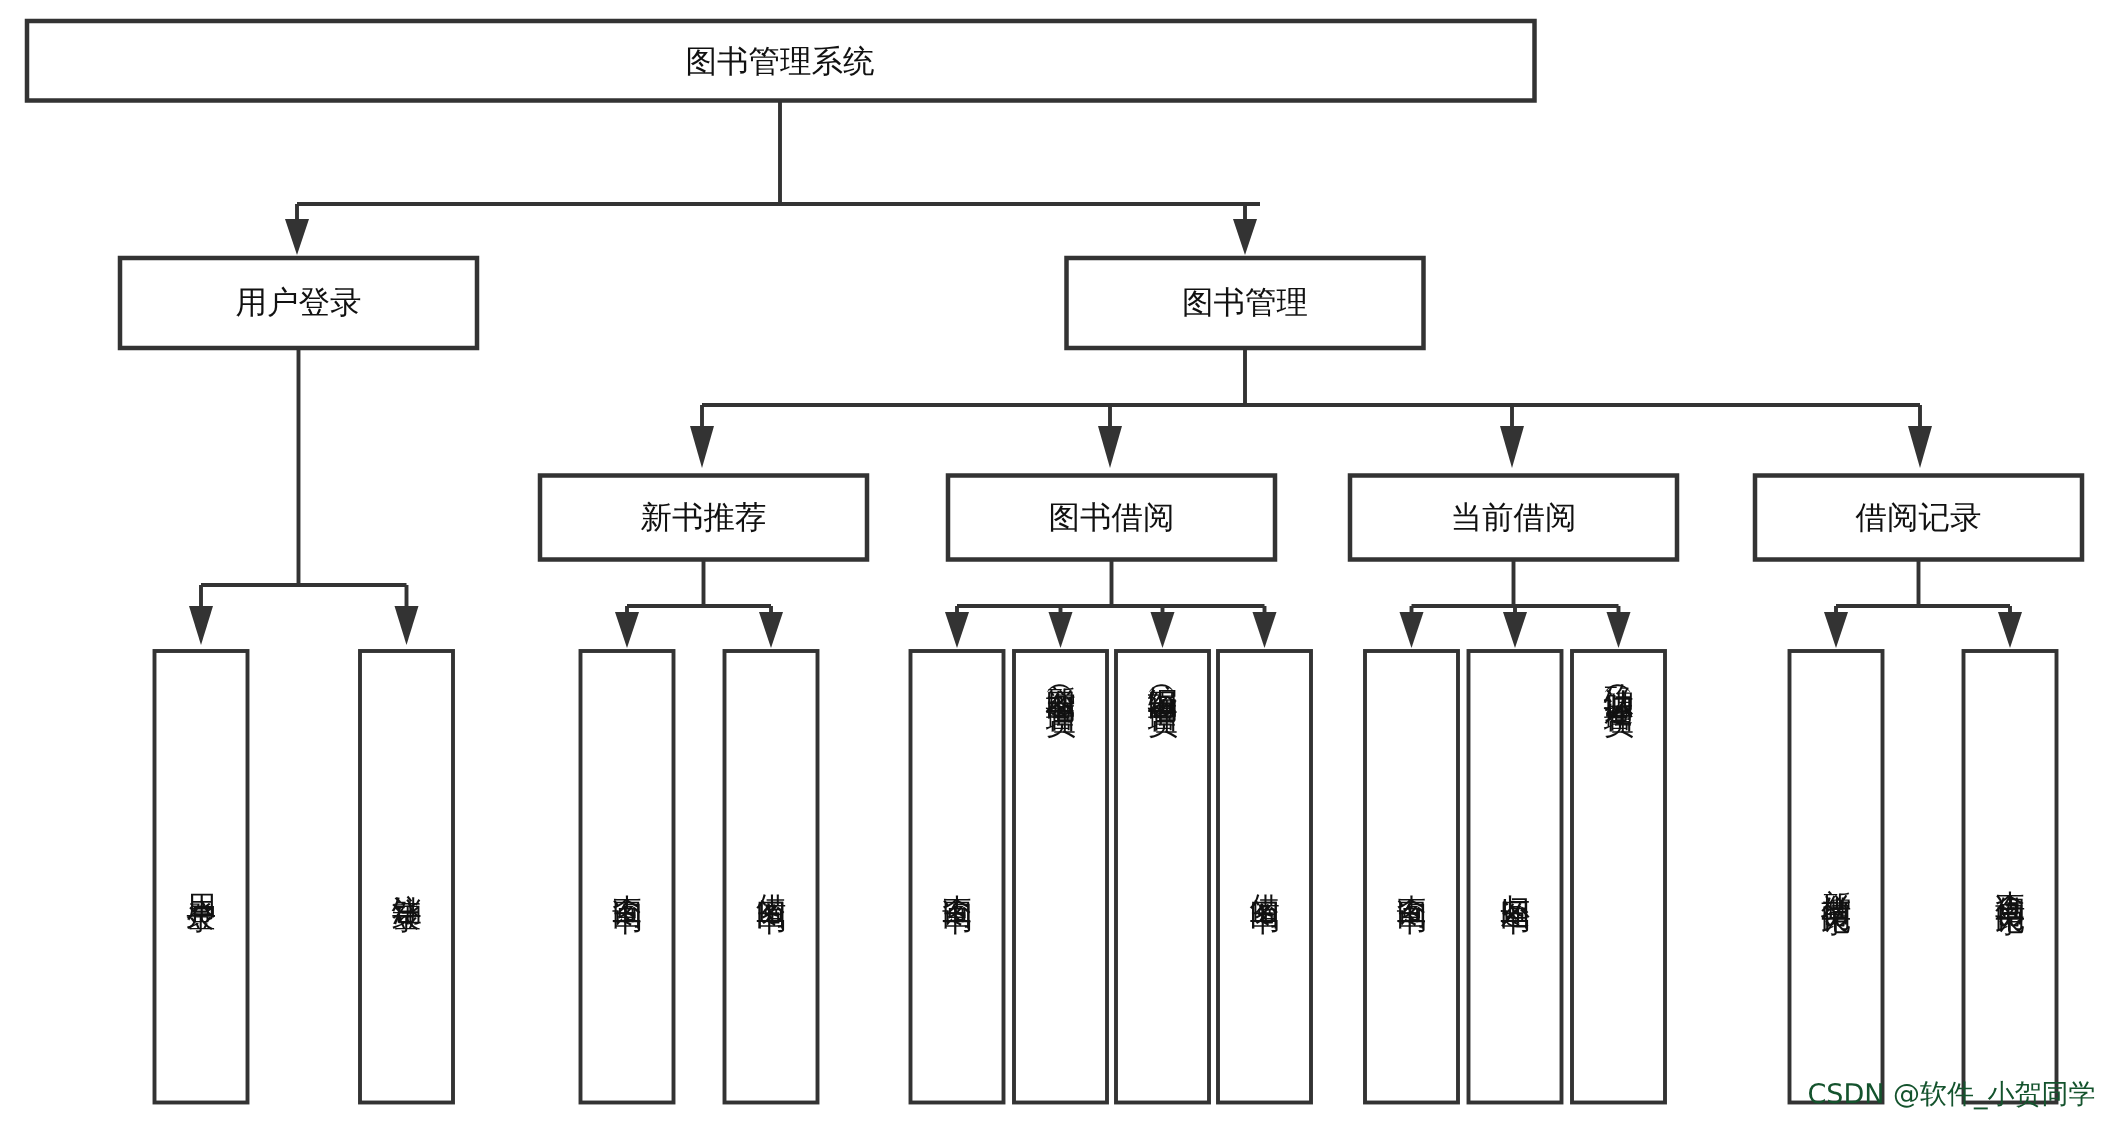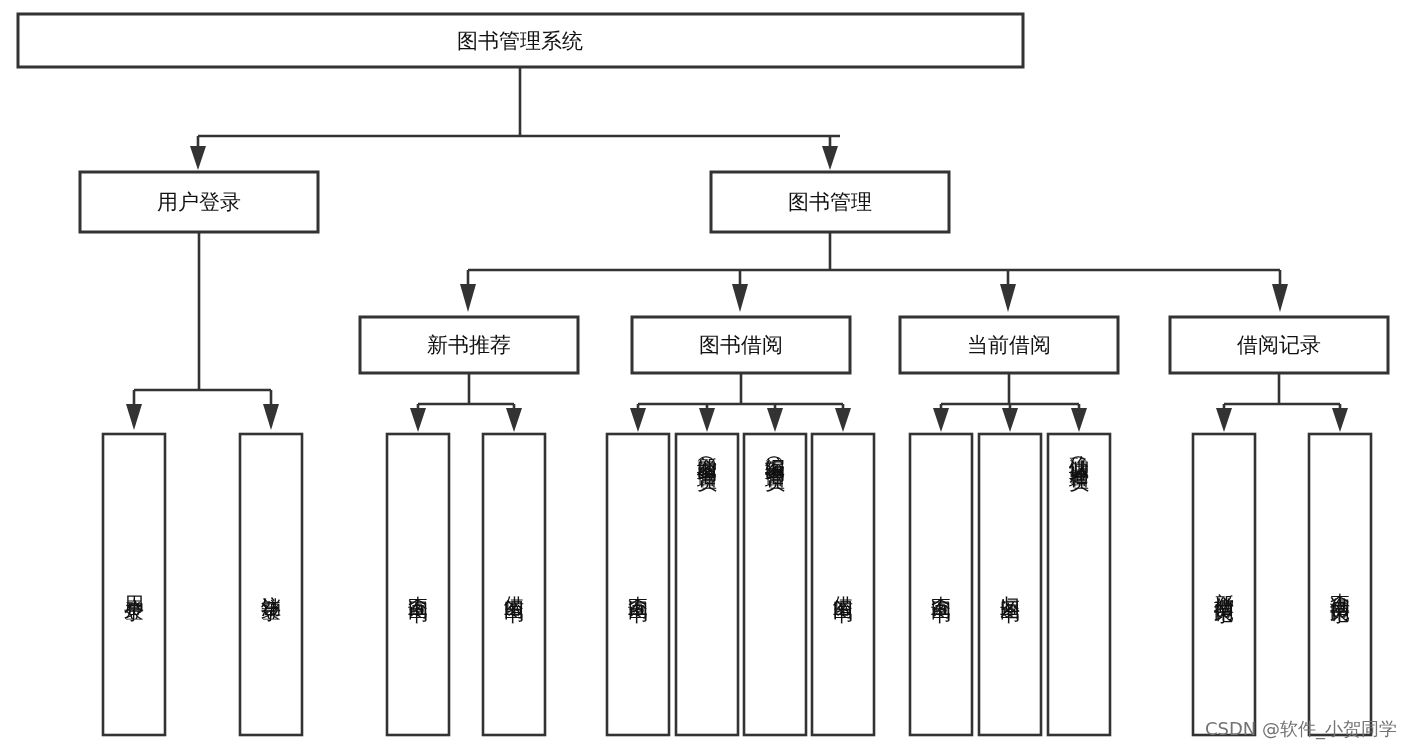--- a/index.html
+++ b/index.html
@@ -71,21 +71,21 @@
     color: #111111;
     letter-spacing: 2.5px;
     white-space: nowrap;
   }
   .watermark {
     position: absolute;
     right: 8px;
     bottom: 6px;
     font-family: "DejaVu Sans", "Liberation Sans", sans-serif;
     font-size: 18px;
-    color: #737373;
+    color: #14532d;
     white-space: nowrap;
     user-select: none;
     margin-top: 44px;
   }
 </style>
 </head>
 <body>
 
 <svg id="diagram" viewBox="0 0 1405 747" xmlns="http://www.w3.org/2000/svg">
 

